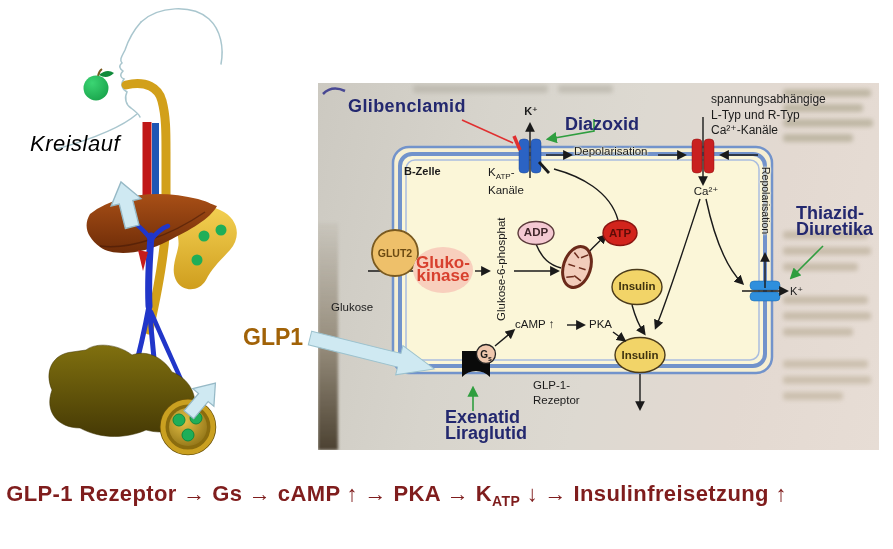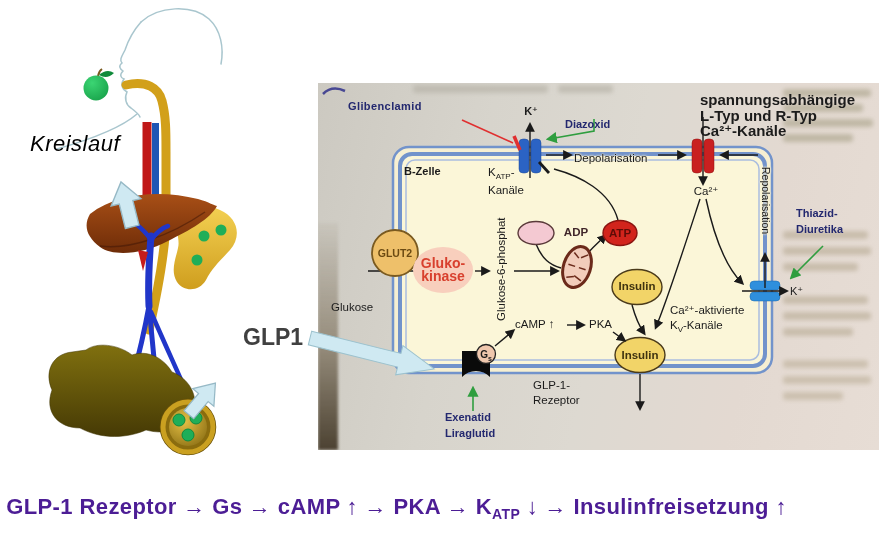--- a/index.html
+++ b/index.html
@@ -2,65 +2,65 @@
 <html><head>
 <meta charset="utf-8">
 <style>
   html,body{margin:0;padding:0;background:#fff;}
   body{width:893px;height:549px;position:relative;overflow:hidden;
        font-family:"Liberation Sans","DejaVu Sans",sans-serif;}
   
   #left-art{position:absolute;left:0;top:0;}
   #kreislauf{position:absolute;left:30px;top:131px;font-style:italic;font-size:22px;
              color:#000000;letter-spacing:.5px;}
-  #glp1-label{position:absolute;left:243px;top:324px;font-size:23px;font-weight:bold;color:#404040;}
+  #glp1-label{position:absolute;left:243px;top:324px;font-size:23px;font-weight:bold;color:#a16207;}
   #glp1-arrow{position:absolute;left:300px;top:320px;z-index:5;}
   
   #photo{position:absolute;left:318px;top:83px;width:561px;height:367px;
          background:linear-gradient(103deg,#ccc9c1 0%,#d7d4cc 28%,#ddd9d1 52%,#e3d9d1 76%,#e7ddd5 100%);
          overflow:hidden;}
   #photo-edge{position:absolute;left:0;top:140px;width:20px;height:227px;
          background:linear-gradient(to bottom,rgba(100,85,55,.05),rgba(75,58,30,.45) 55%,rgba(42,30,12,.8));
          filter:blur(1.5px);}
   .smudge{position:absolute;height:8px;border-radius:3px;opacity:.55;filter:blur(2.2px);}
   #diagram-art{position:absolute;left:0;top:0;}
   
   .lb{position:absolute;font-size:11.5px;line-height:15px;color:#1b1b1b;white-space:nowrap;}
   .halo{text-shadow:0 0 2px #f6efd2,0 0 2px #f6efd2,0 0 3px #f6efd2;}
-  .drug{font-weight:bold;font-size:11px;color:#23286f;line-height:15.5px;}
+  .drug{font-weight:bold;font-size:18px;color:#23286f;line-height:15.5px;}
   .ctr{text-align:center;}
   sub{font-size:8px;}
   #lb-glibenclamid{left:30px;top:16px;letter-spacing:.4px;}
   #lb-kplus-top{left:200px;top:21px;width:26px;font-weight:bold;font-size:11px;}
   #lb-diazoxid{left:247px;top:34px;}
   #lb-bzelle{left:86px;top:81px;font-weight:bold;font-size:11px;}
   #lb-katp{left:170px;top:83px;line-height:13.5px;}
-  #lb-depol{left:256px;top:68px;}
-  #lb-vgcc{left:382px;top:9px;line-height:15.5px;font-size:15px;font-weight:bold;}
+  #lb-depol{left:256px;top:61px;}
+  #lb-vgcc{left:393px;top:9px;line-height:15.5px;font-size:12px;}
   #lb-ca2{left:370px;top:101px;width:36px;}
   #lb-repol{left:455px;top:84px;font-size:10.5px;transform:rotate(90deg);transform-origin:0 0;}
   #lb-thiazid{left:478px;top:123px;}
   #lb-kplus-right{left:472px;top:201px;font-size:11px;}
   #lb-kv{left:352px;top:220px;}
   #lb-glukose{left:13px;top:180px;margin-top:37px;}
   #lb-glut2{left:53px;top:163px;width:48px;font-size:10.5px;font-weight:bold;color:#6b4a12;}
-  #lb-glukokinase{left:95px;top:174px;width:60px;font-weight:bold;color:#d8402e;line-height:12.5px;font-size:14px;}
+  #lb-glukokinase{left:95px;top:174px;width:60px;font-weight:bold;color:#d8402e;line-height:12.5px;font-size:17px;}
   #lb-g6p{left:176px;top:238px;transform:rotate(-90deg);transform-origin:0 0;}
-  #lb-adp{left:200px;top:142px;width:36px;font-weight:bold;color:#40262a;padding-left:40px;}
+  #lb-adp{left:200px;top:142px;width:36px;font-weight:bold;color:#40262a;}
   #lb-atp{left:284px;top:143px;width:36px;font-weight:bold;color:#5f0c07;}
   #lb-insulin-1{left:291px;top:196px;width:56px;font-weight:bold;color:#3f3310;}
   #lb-insulin-2{left:294px;top:265px;width:56px;font-weight:bold;color:#3f3310;}
   #lb-camp{left:197px;top:234px;}
   #lb-pka{left:271px;top:234px;}
   #lb-gs{left:158px;top:264px;width:20px;font-size:10px;font-weight:bold;}
   #lb-glp1r{left:175px;top:295px;margin-left:40px;}
   #lb-exenatid{left:127px;top:327px;}
   
   #formula{position:absolute;left:0;top:481px;width:793px;text-align:center;
-           font-size:22px;font-weight:bold;color:#4c1d95;letter-spacing:.4px;margin-top:13px;}
+           font-size:22px;font-weight:bold;color:#7f1d1d;letter-spacing:.4px;}
   #formula sub{font-size:14px;font-weight:bold;}
 </style>
 </head>
 <body>
 
 <svg id="left-art" width="320" height="470" viewBox="0 0 320 470">
   <defs>
     <linearGradient id="gliv" x1="0" y1="0" x2="0" y2="1">
       <stop offset="0" stop-color="#a84f16"></stop>
         <stop offset="1" stop-color="#6e2c08"></stop>
@@ -285,24 +285,20 @@
       <div>L-Typ und R-Typ</div>
       <div>Ca²⁺-Kanäle</div>
     </div>
   <div class="lb ctr" id="lb-ca2">Ca²⁺</div>
   <div class="lb halo" id="lb-repol">Repolarisation</div>
   <div class="lb drug" id="lb-thiazid">
       <div>Thiazid-</div>
       <div>Diuretika</div>
     </div>
   <div class="lb" id="lb-kplus-right">K⁺</div>
-  <div class="lb" id="lb-kv">
-      <div>Ca²⁺-aktivierte</div>
-      <div><span>K</span><sub>V</sub><span>-Kanäle</span></div>
-    </div>
   <div class="lb" id="lb-glukose">Glukose</div>
   <div class="lb ctr" id="lb-glut2">GLUT2</div>
   <div class="lb ctr" id="lb-glukokinase">
       <div>Gluko-</div>
       <div>kinase</div>
     </div>
   <div class="lb" id="lb-g6p">Glukose-6-phosphat</div>
   <div class="lb ctr" id="lb-adp">ADP</div>
   <div class="lb ctr" id="lb-atp">ATP</div>
   <div class="lb ctr" id="lb-insulin-1">Insulin</div>

